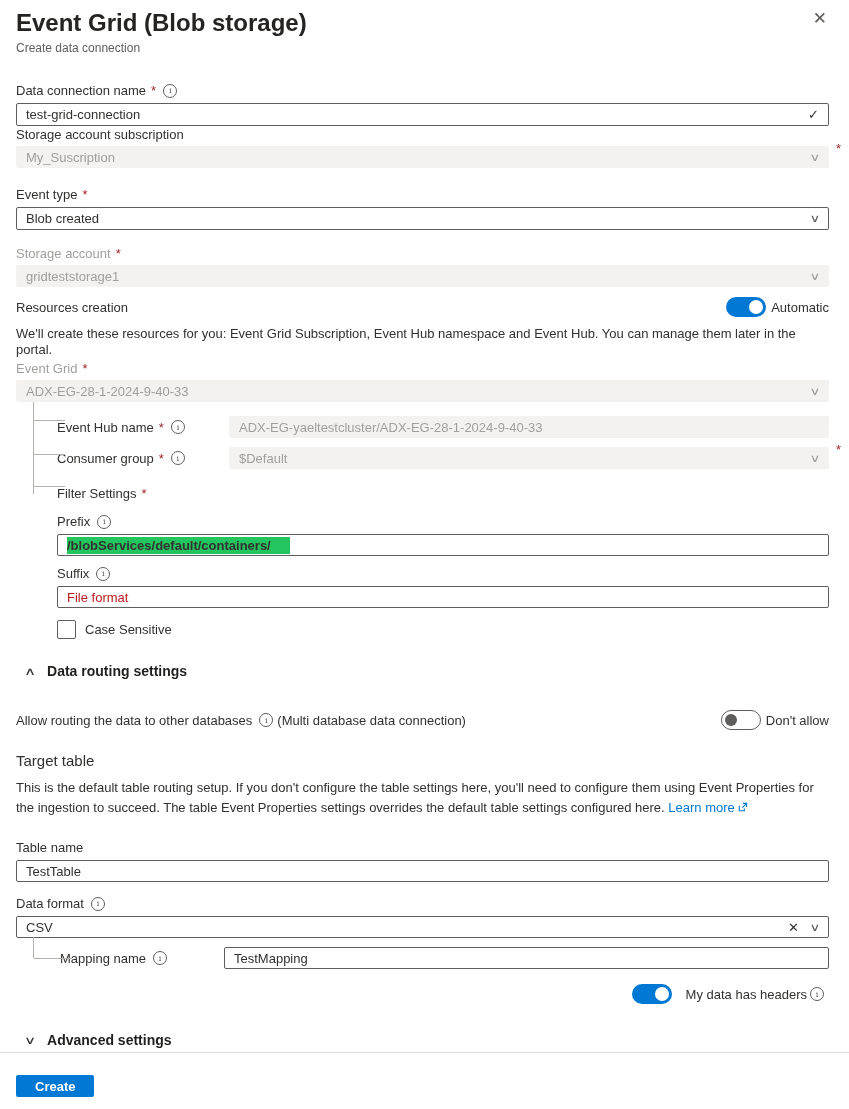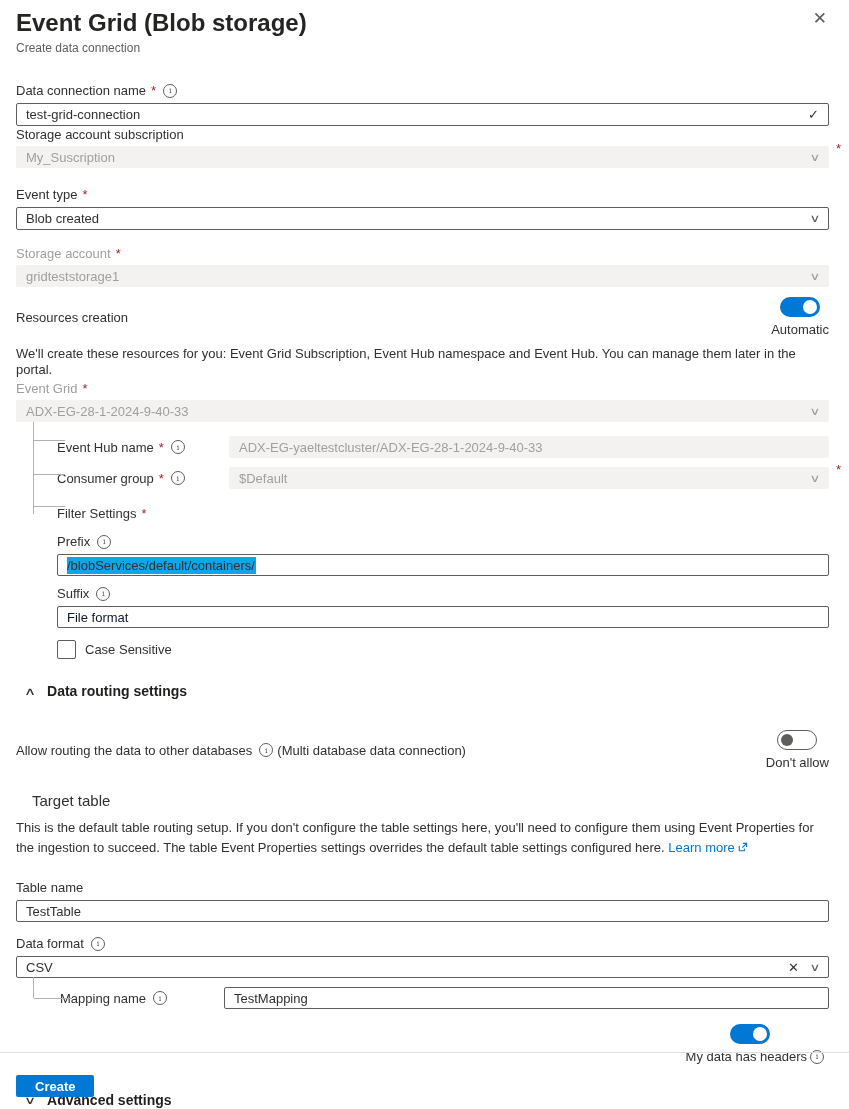--- a/index.html
+++ b/index.html
@@ -31,36 +31,36 @@
   .dropdown.disabled .chev{color:#a19f9d;}
   .field-wrap{position:relative;}
   .side-req{position:absolute;right:-12px;top:-5px;color:#a4262c;font-size:13px;}
   .check-ok{margin-left:auto;color:#323130;font-size:13px;}
   .toggle{width:40px;height:20px;border-radius:10px;position:relative;flex:none;cursor:pointer;box-sizing:border-box;}
   .toggle.on{background:#0078d4;}
   .toggle.on .knob{position:absolute;right:3px;top:3px;width:14px;height:14px;border-radius:50%;background:#fff;}
   .toggle.off{background:#fff;border:1px solid #605e5c;}
   .toggle.off .knob{position:absolute;left:3px;top:3px;width:12px;height:12px;border-radius:50%;background:#605e5c;}
   .row-flex{display:flex;align-items:center;}
-  .toggle-right{margin-left:auto;display:flex;align-items:center;gap:5px;font-size:13px;flex-direction:column;}
+  .toggle-right{margin-left:auto;display:flex;align-items:center;gap:5px;font-size:13px;}
   .note{font-size:13px;line-height:16px;margin-top:9px;}
   .tree-group{position:relative;}
   .tree-group::before{content:"";position:absolute;left:17px;top:0;bottom:8px;border-left:1px solid #b3b0ad;}
   .tree-row{display:flex;align-items:center;position:relative;}
   .tree-row::before{content:"";position:absolute;left:18px;width:31px;top:50%;border-top:1px solid #b3b0ad;}
   .tree-row .tree-label{width:213px;flex:none;padding-left:41px;box-sizing:border-box;}
   .tree-row .tree-field{flex:1;}
   .indent{margin-left:41px;}
-  .hl{background:#0ea5e9;padding:1px 1px 1px 0;}
-  .placeholder{color:#0f172a;}
+  .hl{background:#22c55e;padding:1px 19px 1px 0;font-weight:bold;}
+  .placeholder{color:#b91c1c;}
   .checkbox{width:17px;height:17px;border:1px solid #605e5c;border-radius:2px;background:#fff;flex:none;cursor:pointer;}
   .section-head{display:flex;align-items:center;gap:13px;cursor:pointer;padding-left:10px;}
   .section-head .sec-chev{font-size:11px;color:#323130;transform:scaleX(1.5);line-height:1;}
   .section-head .sec-title{font-size:14px;font-weight:700;color:#201f1e;}
-  .target-title{font-size:15px;color:#323130;margin-left:16px;}
+  .target-title{font-size:15px;color:#323130;}
   .para{font-size:13px;line-height:20px;max-width:816px;}
   .link{color:#0078d4;text-decoration:none;cursor:pointer;}
   .ext-ico{display:inline-block;vertical-align:-1px;margin-left:2px;}
   .combo-icons{margin-left:auto;display:flex;align-items:center;gap:12px;}
   .combo-clear{color:#323130;font-size:13px;cursor:pointer;}
   .tree-single{position:relative;display:flex;align-items:center;}
   .tree-single::before{content:"";position:absolute;left:17px;top:-10px;bottom:50%;border-left:1px solid #b3b0ad;}
   .tree-single::after{content:"";position:absolute;left:18px;width:38px;top:50%;border-top:1px solid #b3b0ad;}
   .tree-single .tree-label{width:208px;flex:none;padding-left:44px;box-sizing:border-box;}
   .tree-single .tree-field{flex:1;}

